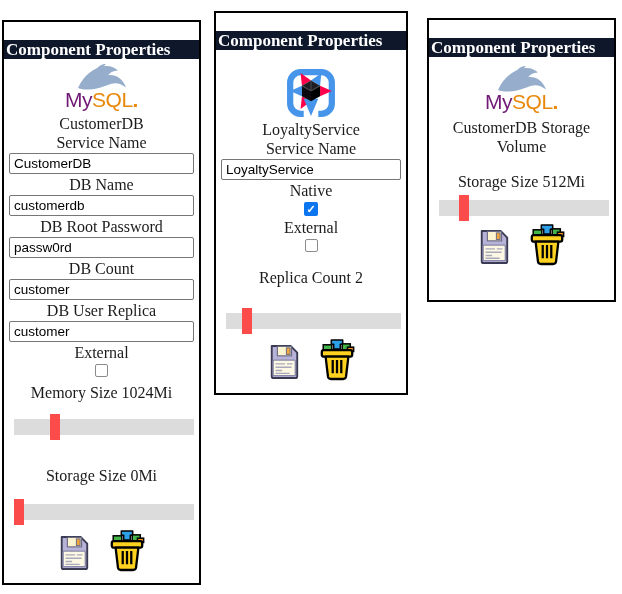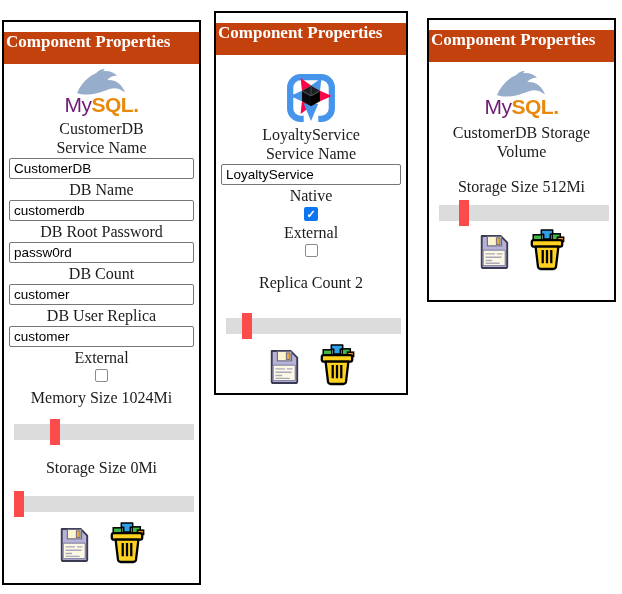--- a/index.html
+++ b/index.html
@@ -5,23 +5,23 @@
   * { box-sizing: border-box; }
   html,body { margin:0; padding:0; }
   body {
     width:622px; height:594px; position:relative; background:#ffffff;
     font-family:"Liberation Serif", serif; overflow:hidden;
   }
   .panel {
     position:absolute; border:2px solid #000; background:#fff;
   }
   .panel-header {
-    margin-top:10px; background:#c2410c; color:#fff;
+    margin-top:18px; background:#0f172a; color:#fff;
     font-family:"Liberation Serif", serif; font-weight:bold;
-    font-size:17px; line-height:19px; height:32px; padding:0 2px;
+    font-size:17px; line-height:19px; height:19px; padding:0 2px;
     white-space:nowrap; overflow:hidden;
   }
   .content { display:flex; flex-direction:column; align-items:center; }
   .lbl {
     font-size:16px; line-height:19px; color:#1b1b1b; text-align:center;
   }
   .tinput {
     width:calc(100% - 10px); height:21px; border:1px solid #767676;
     border-radius:2px; background:#fff; color:#000; margin:1px 0;
     font-family:"Liberation Sans", sans-serif; font-size:13.5px; padding:1px 4px;
@@ -50,29 +50,29 @@
   }
   .icons-row { display:flex; align-items:flex-end; gap:17px; margin-top:4px; }
   .icon-btn { cursor:pointer; line-height:0; }
   
   .mysql-logo { display:flex; flex-direction:column; align-items:center; line-height:1; }
   .mysql-word {
     font-family:"Liberation Sans", sans-serif; font-size:21px;
     letter-spacing:-0.5px; margin-top:-2px;
   }
   .mysql-word .my  { color:#701a75; font-weight:500; }
-  .mysql-word .sql { color:#e8890c; font-weight:700; }
+  .mysql-word .sql { color:#e8890c; font-weight:400; }
   .mysql-word .dot { color:#e8890c; font-weight:700; }
   
   #panel-customerdb { left:2px;   top:20px; width:199px; height:565px; }
   #panel-loyalty    { left:214px; top:11px; width:194px; height:384px; }
   #panel-storage    { left:427px; top:18px; width:189px; height:284px; }
   
   .mt2{margin-top:2px;} .mt4{margin-top:4px;} .mt6{margin-top:6px;}
-  .mt8{margin-top:8px;} .mt10{margin-top:13px;font-family:Liberation Serif, serif;} .mt12{margin-top:12px;}
+  .mt8{margin-top:8px;} .mt10{margin-top:26px;font-family:Liberation Serif, serif;} .mt12{margin-top:12px;}
   .mt14{margin-top:14px;} .mt16{margin-top:16px;text-align:center;} .mt18{margin-top:18px;}
   .mt20{margin-top:4px;} .mt21{margin-top:21px;}
   .wrap-heading { max-width:158px; }
 </style>
 </head>
 <body>
 
 <svg width="0" height="0" style="position:absolute">
   <defs>
     <g id="def-mysql-dolphin">

